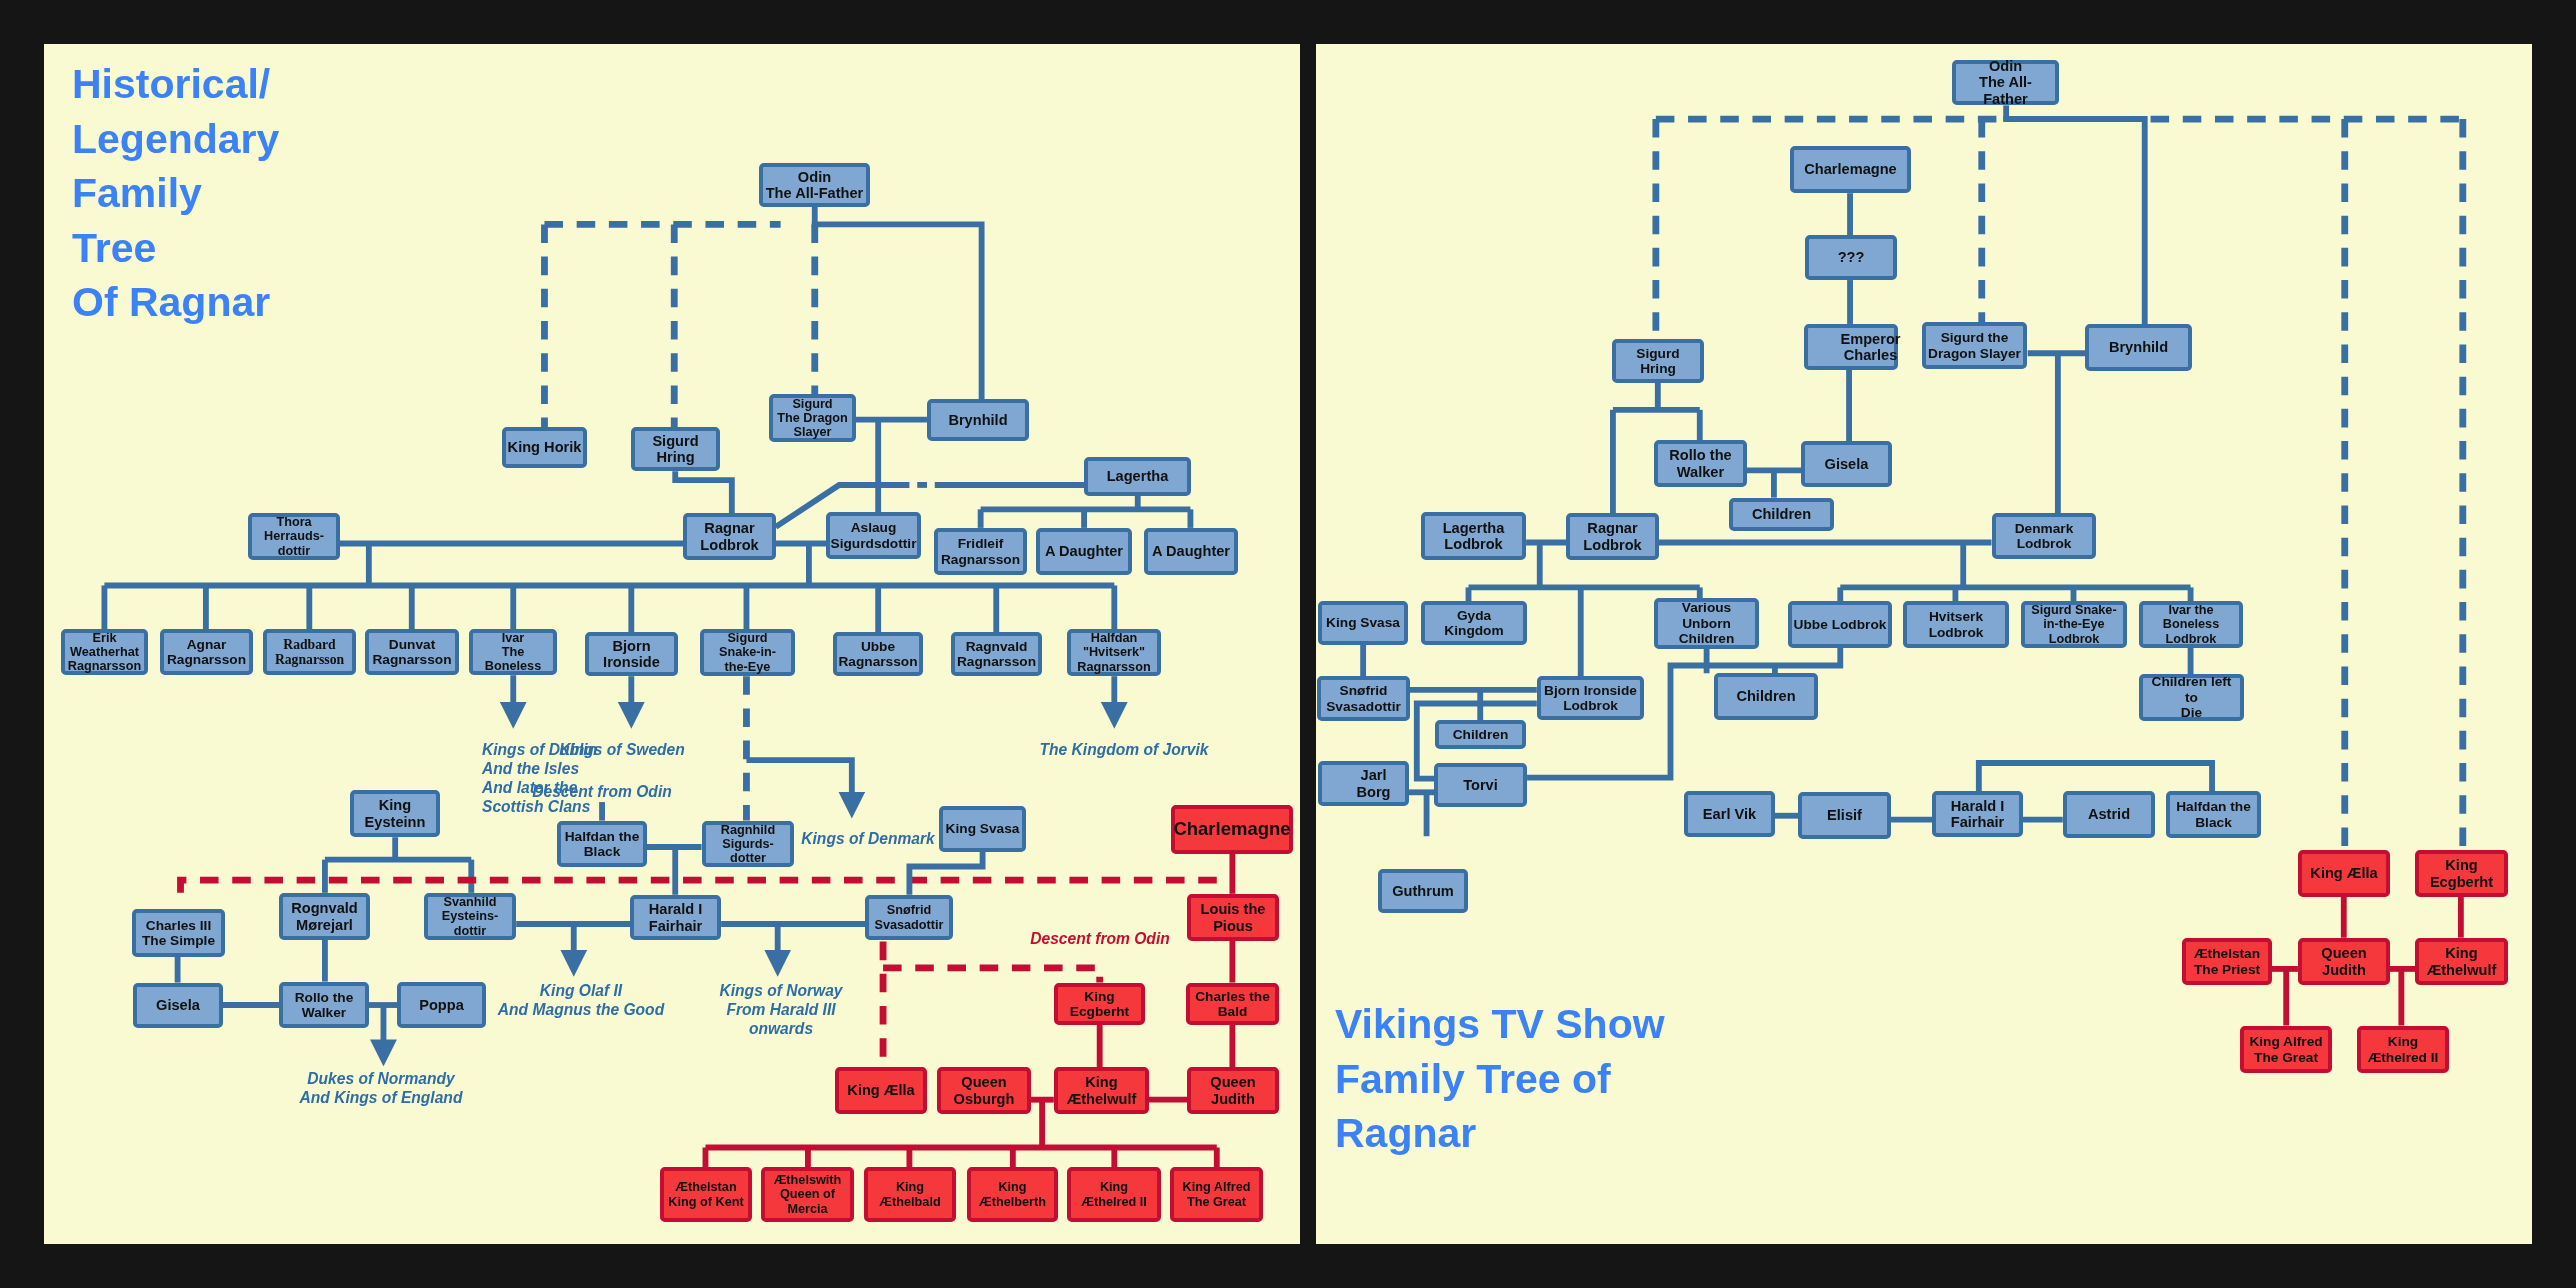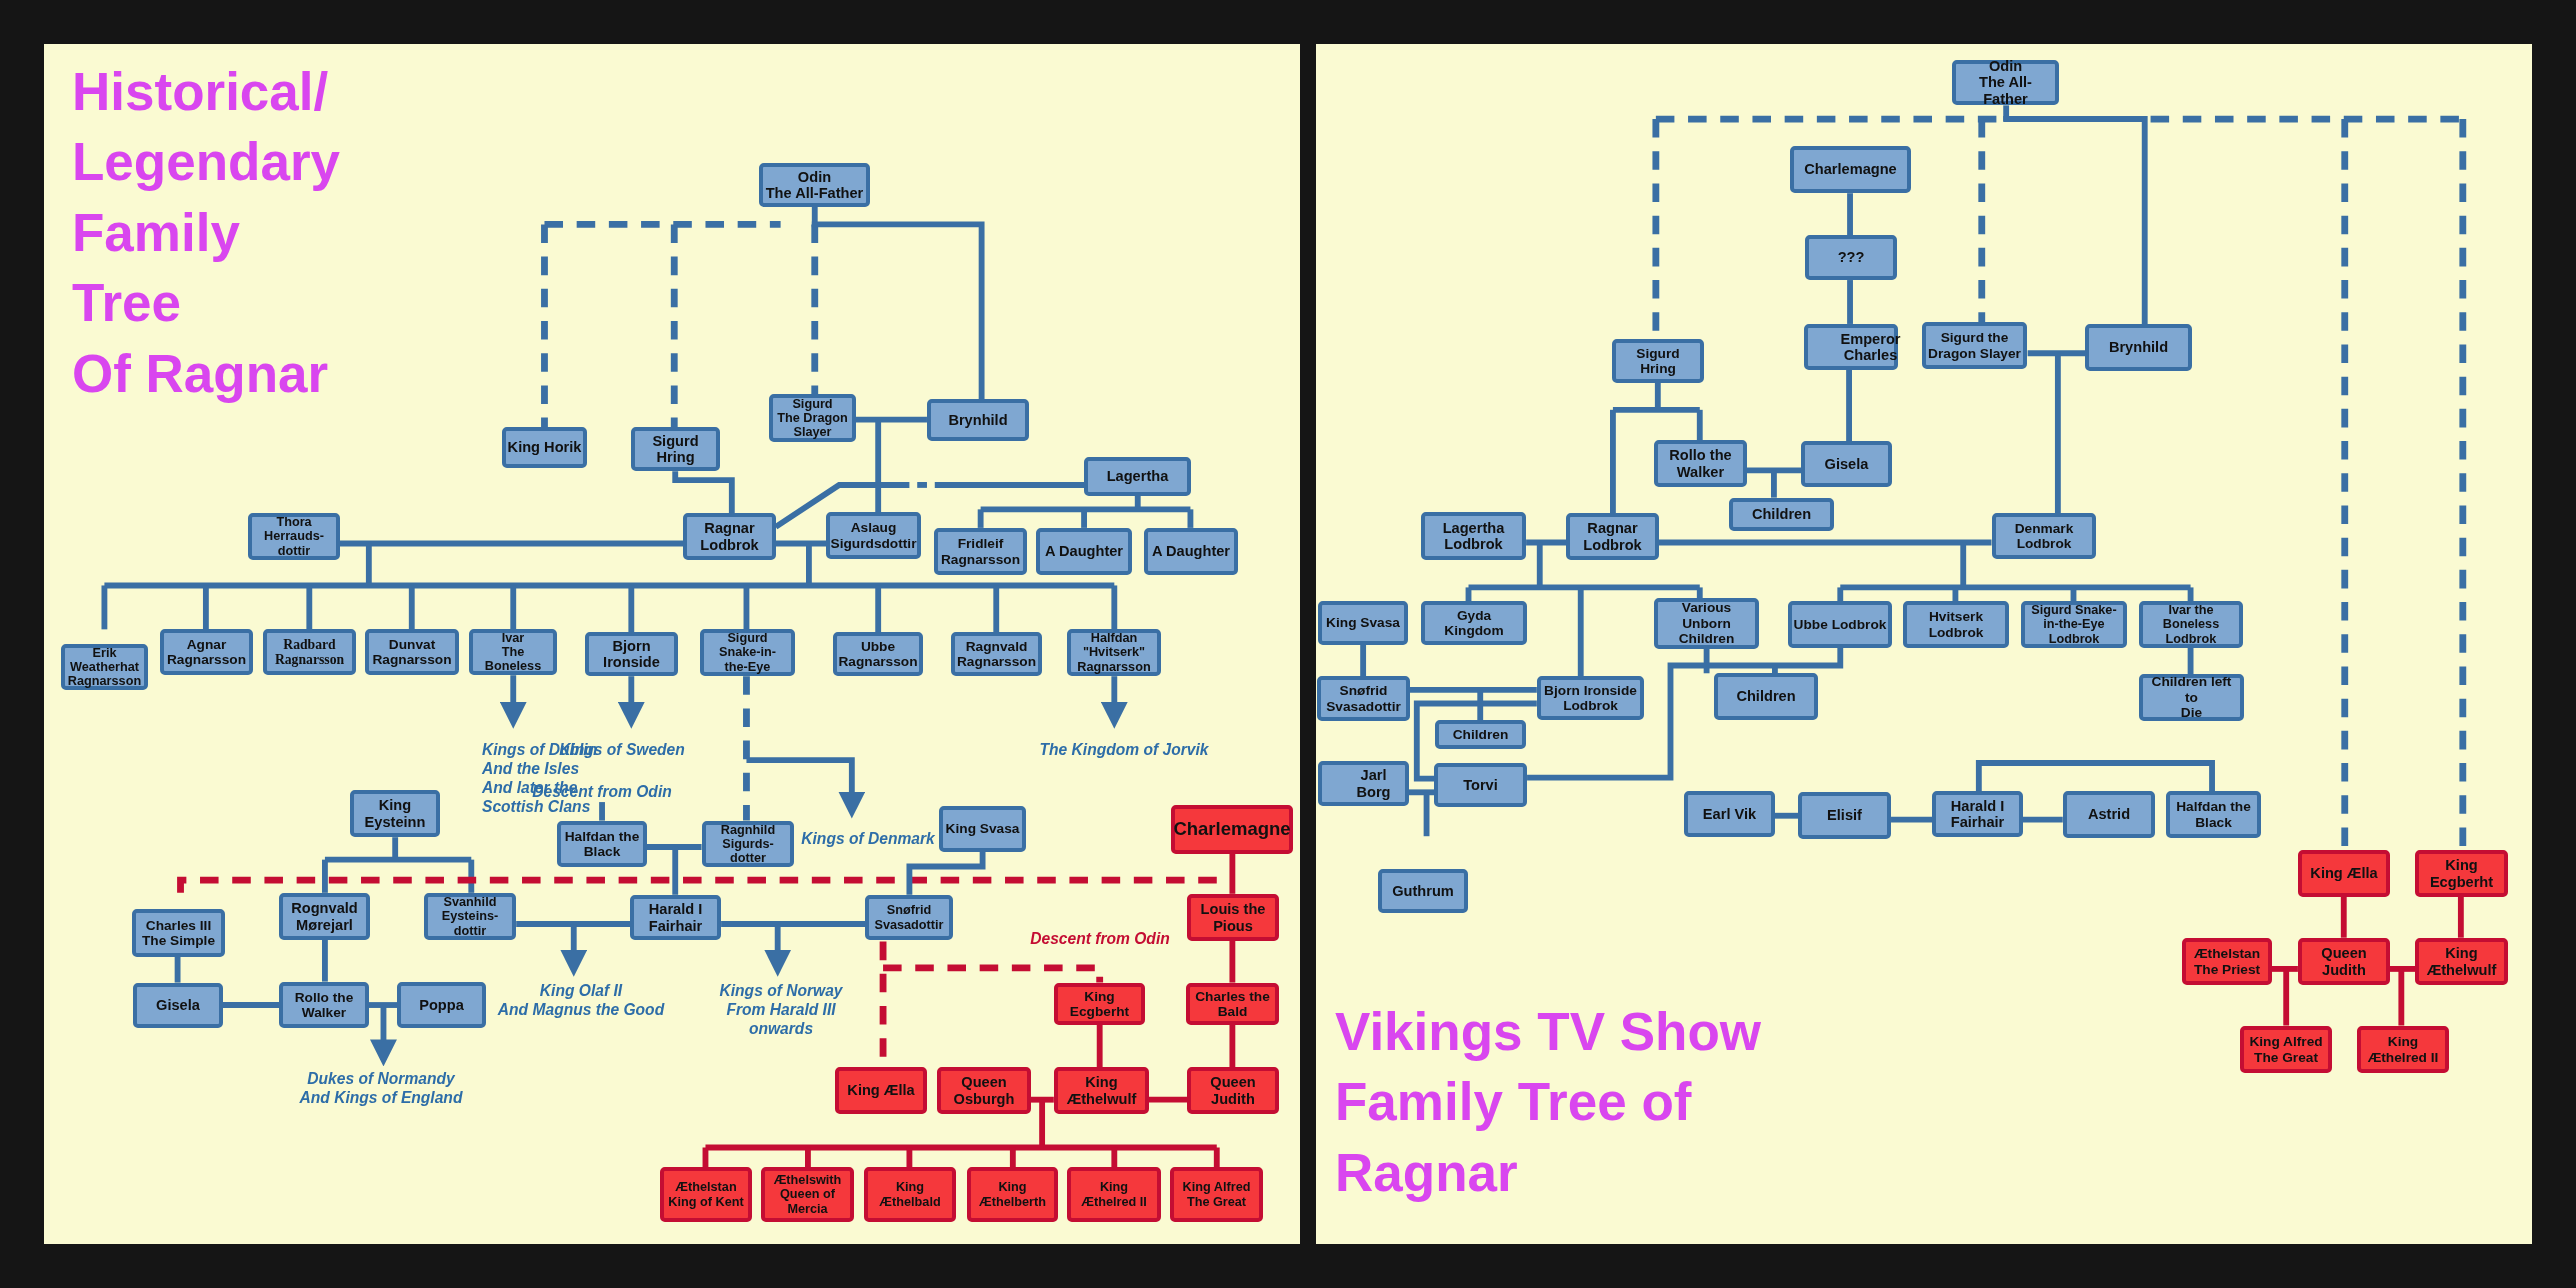--- a/index.html
+++ b/index.html
@@ -12,21 +12,21 @@
   .node{position:absolute;z-index:3;display:flex;align-items:center;justify-content:center;
         text-align:center;font-weight:700;color:#111;border-radius:4.9px;
         white-space:pre-line;line-height:1.12;padding:1px;box-sizing:border-box;}
   .node.blue{background:#7FA7D1;border:4.9px solid #3A6FA4;}
   .node.red{background:#F5383C;border:4.9px solid #C40D33;}
   .annotation{position:absolute;z-index:3;font-weight:700;font-style:italic;font-size:15.6px;
         line-height:1.22;white-space:pre-line;transform:translateX(-50%);text-align:center;}
   .annotation.blue{color:#2D6DA8;}
   .annotation.red{color:#C40D33;}
   .annotation.left{transform:none;text-align:left;}
-  .big-title{position:absolute;z-index:4;color:#d946ef;font-weight:700;font-size:53px;
+  .big-title{position:absolute;z-index:4;color:#3b82f6;font-weight:700;font-size:41px;
         line-height:1.33;white-space:pre-line;letter-spacing:0px;}
 </style>
 </head>
 <body>
 
 <div id="stage">
   <div class="panel" id="left-panel"></div>
   <div class="panel" id="right-panel"></div>
   <svg id="wires" viewBox="0 0 2640 1320" width="2576" height="1288">
     <defs>
@@ -181,21 +181,21 @@
 Herrauds-
 dottir</div>
     <div class="node blue" style="left: 683px; top: 513px; width: 93px; height: 47px; font-size: 14.6px;">Ragnar
 Lodbrok</div>
     <div class="node blue" style="left: 826px; top: 512px; width: 95px; height: 47px; font-size: 13.7px;">Aslaug
 Sigurdsdottir</div>
     <div class="node blue" style="left: 934px; top: 528px; width: 93px; height: 47px; font-size: 13.7px;">Fridleif
 Ragnarsson</div>
     <div class="node blue" style="left: 1036px; top: 528px; width: 96px; height: 47px; font-size: 14.6px;">A Daughter</div>
     <div class="node blue" style="left: 1144px; top: 528px; width: 94px; height: 47px; font-size: 14.6px;">A Daughter</div>
-    <div class="node blue" style="left: 61px; top: 629px; width: 87px; height: 46px; font-size: 12.7px; margin-top: 15px;">Erik
+    <div class="node blue" style="left: 61px; top: 629px; width: 87px; height: 46px; font-size: 12.7px;">Erik
 Weatherhat
 Ragnarsson</div>
     <div class="node blue" style="left: 160px; top: 629px; width: 93px; height: 46px; font-size: 13.7px;">Agnar
 Ragnarsson</div>
     <div class="node blue" style="left: 263px; top: 629px; width: 93px; height: 46px; font-size: 13.7px; font-family: Liberation Serif, serif;">Radbard
 Ragnarsson</div>
     <div class="node blue" style="left: 365px; top: 629px; width: 94px; height: 46px; font-size: 13.7px;">Dunvat
 Ragnarsson</div>
     <div class="node blue" style="left: 469px; top: 629px; width: 88px; height: 46px; font-size: 12.7px;">Ivar
 The

